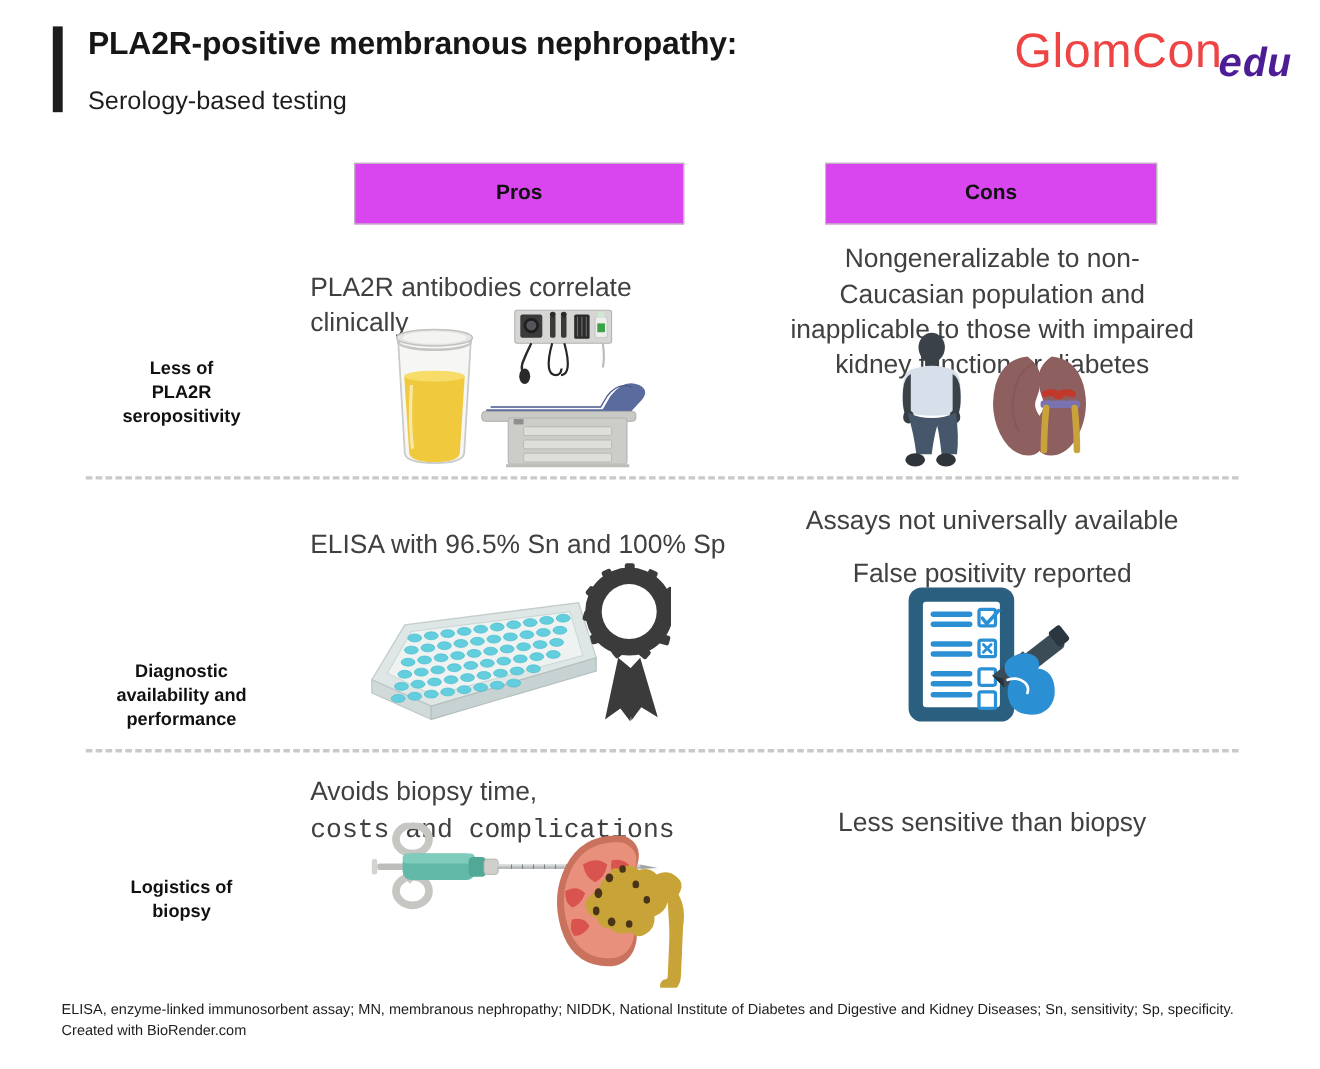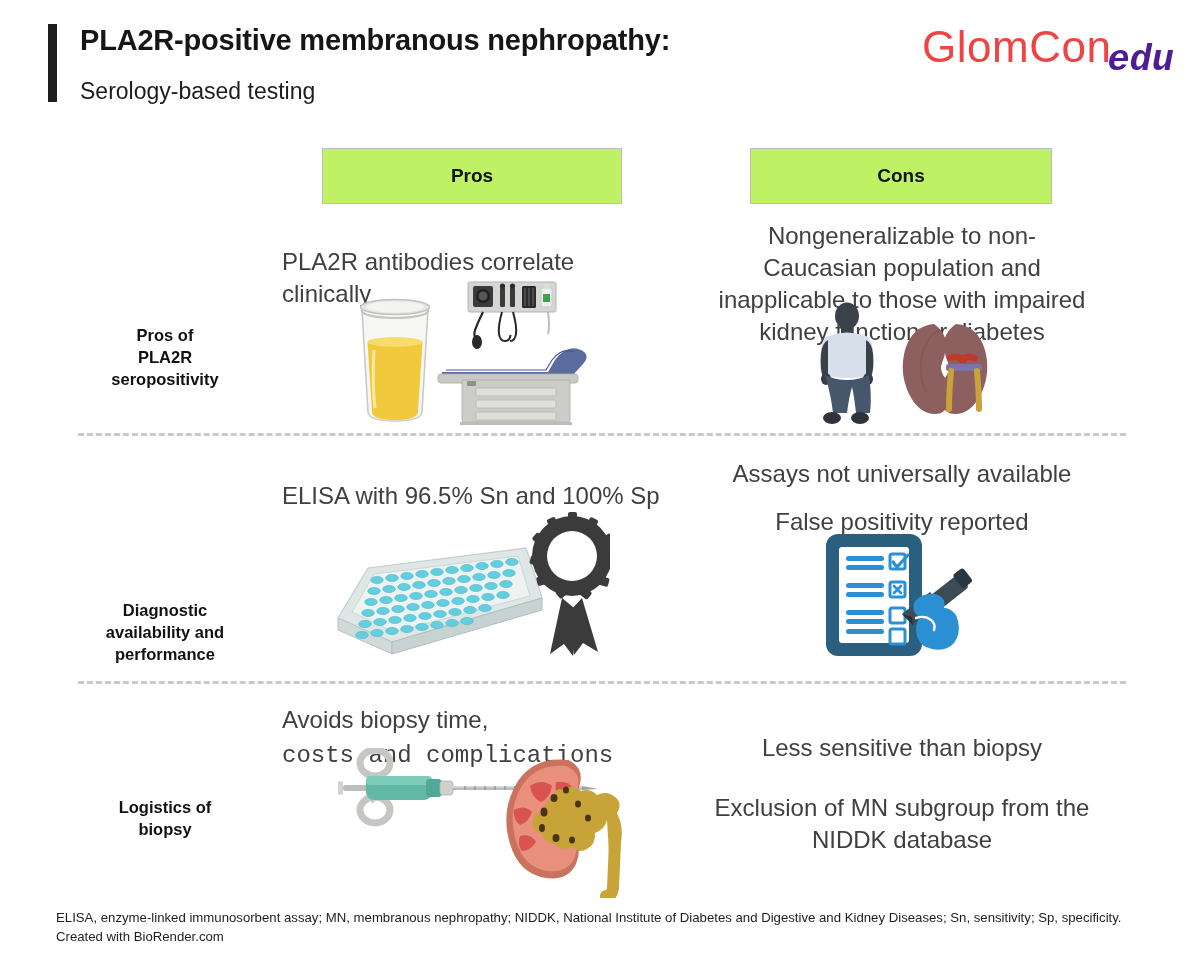--- a/index.html
+++ b/index.html
@@ -72,21 +72,21 @@
     position: relative;
     top: 8px;
   }
 
   
   .col-head {
     position: absolute;
     top: 148px;
     height: 56px;
     border: 1.5px solid #bdbdbd;
-    background: #bef264;
+    background: #d946ef;
     display: flex;
     align-items: center;
     justify-content: center;
     font-size: 19px;
     font-weight: bold;
     color: #111;
     box-sizing: border-box;
   }
   #head-pros { left: 322px; width: 300px; }
   #head-cons { left: 750px; width: 302px; }
@@ -166,21 +166,21 @@
     <span id="logo-edu">edu</span>
   </div>
 </div>
 
 <div class="col-head" id="head-pros">Pros</div>
 <div class="col-head" id="head-cons">Cons</div>
 
 <div class="row" id="row-1">
 
   <div class="row-label" id="label-1">
-    <div>Pros of</div>
+    <div>Less of</div>
     <div>PLA2R</div>
     <div>seropositivity</div>
   </div>
 
   <div class="pros-cell" style="top:34px;">
     <div class="cell-text">PLA2R antibodies correlate clinically</div>
   </div>
 
   <div class="art" style="left:350px; top:68px; width:240px; height:145px;">
     <svg width="240" height="145" viewBox="0 0 240 145">
@@ -500,17 +500,16 @@
             <ellipse cx="72" cy="50" rx="3" ry="3.5"></ellipse>
           <ellipse cx="82" cy="64" rx="3" ry="3.5"></ellipse>
             <ellipse cx="60" cy="36" rx="3" ry="3.5"></ellipse>
         </g>
       </g>
     </svg>
   </div>
 
   <div class="cons-cell" style="top:18px;">
     <div class="cell-text" style="margin-top:28px;">Less sensitive than biopsy</div>
-    <div class="cell-text" style="margin-top:28px;">Exclusion of MN subgroup from the NIDDK database</div>
   </div>
 </div>
 
 <div id="footnote">ELISA, enzyme-linked immunosorbent assay; MN, membranous nephropathy; NIDDK, National Institute of Diabetes and Digestive and Kidney Diseases; Sn, sensitivity; Sp, specificity. Created with BioRender.com</div>
 
 </body></html>

